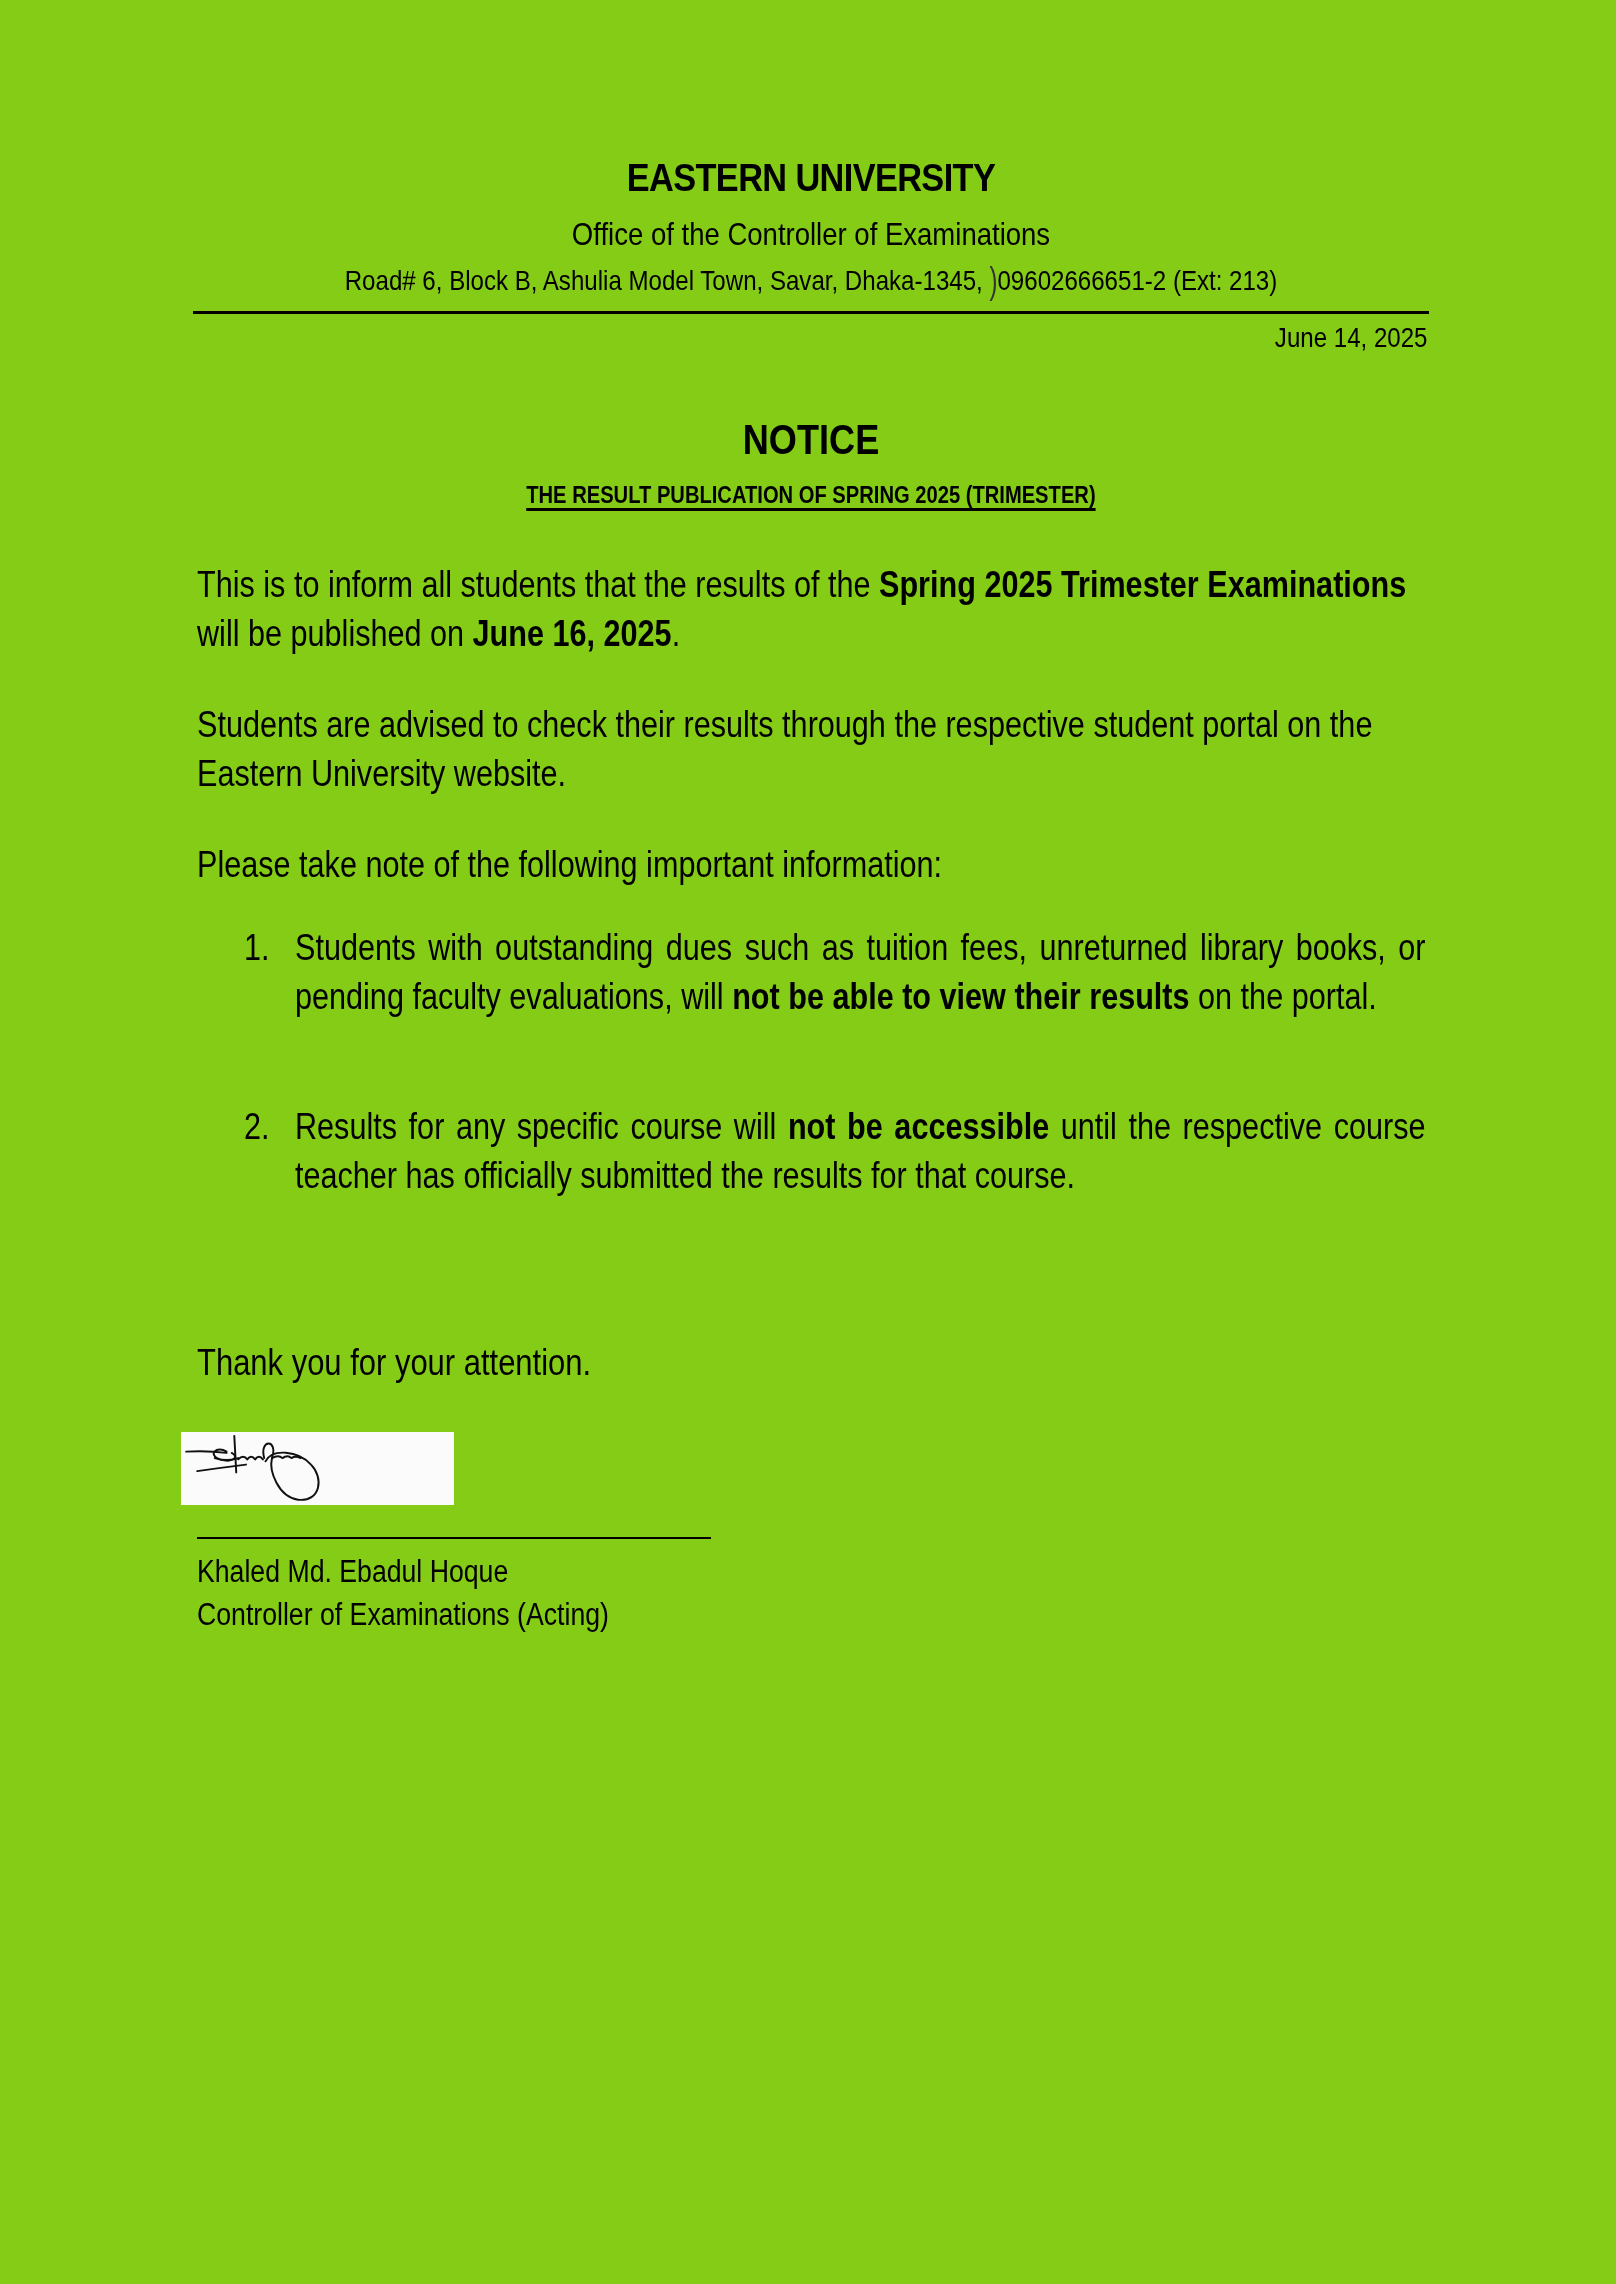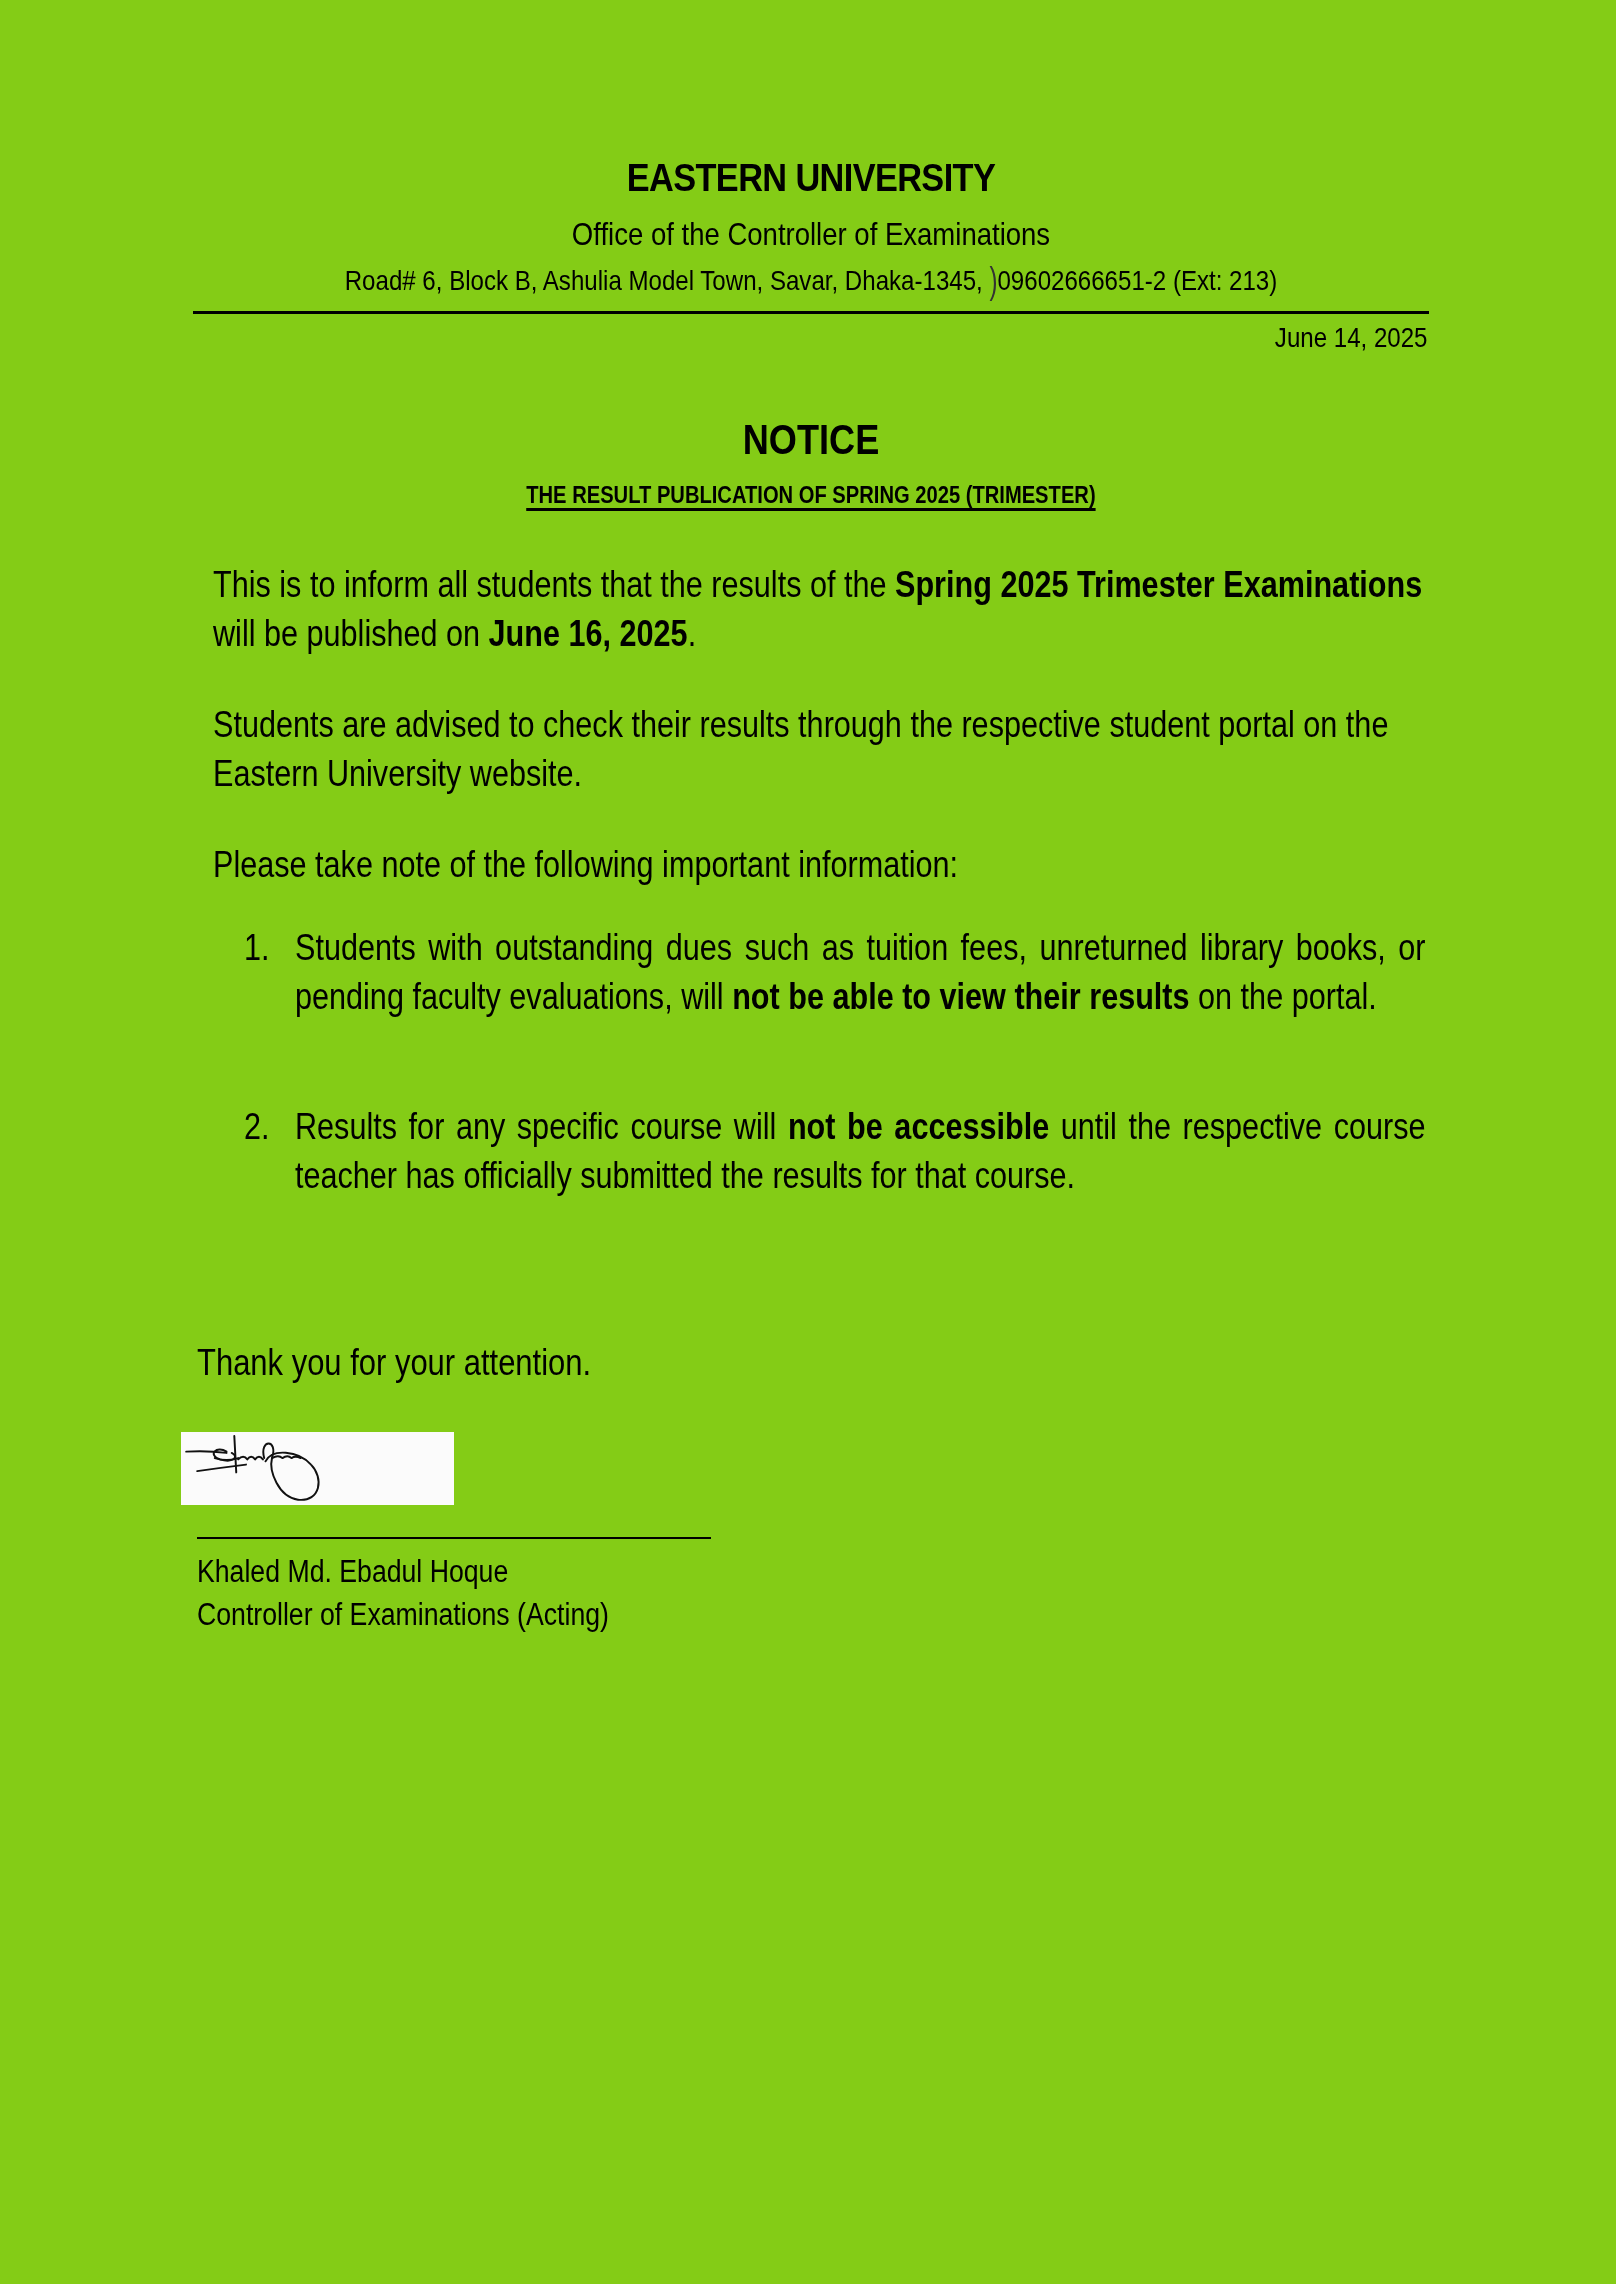--- a/index.html
+++ b/index.html
@@ -100,21 +100,20 @@
       text-decoration-thickness: 2.6px;
       text-underline-offset: 5.2px;
       transform: scaleX(0.84);
     }
     .para {
       position: absolute;
       left: 197px;
       width: 1231px;
       font-size: 36px;
       line-height: 49px;
-      margin-left: 16px;
     }
     .para .inner {
       display: block;
       width: 1449px;
       transform: scaleX(0.85);
       transform-origin: left top;
     }
     .p1 { top: 560px; }
     .p2 { top: 700px; }
     .p3 { top: 840px; }

